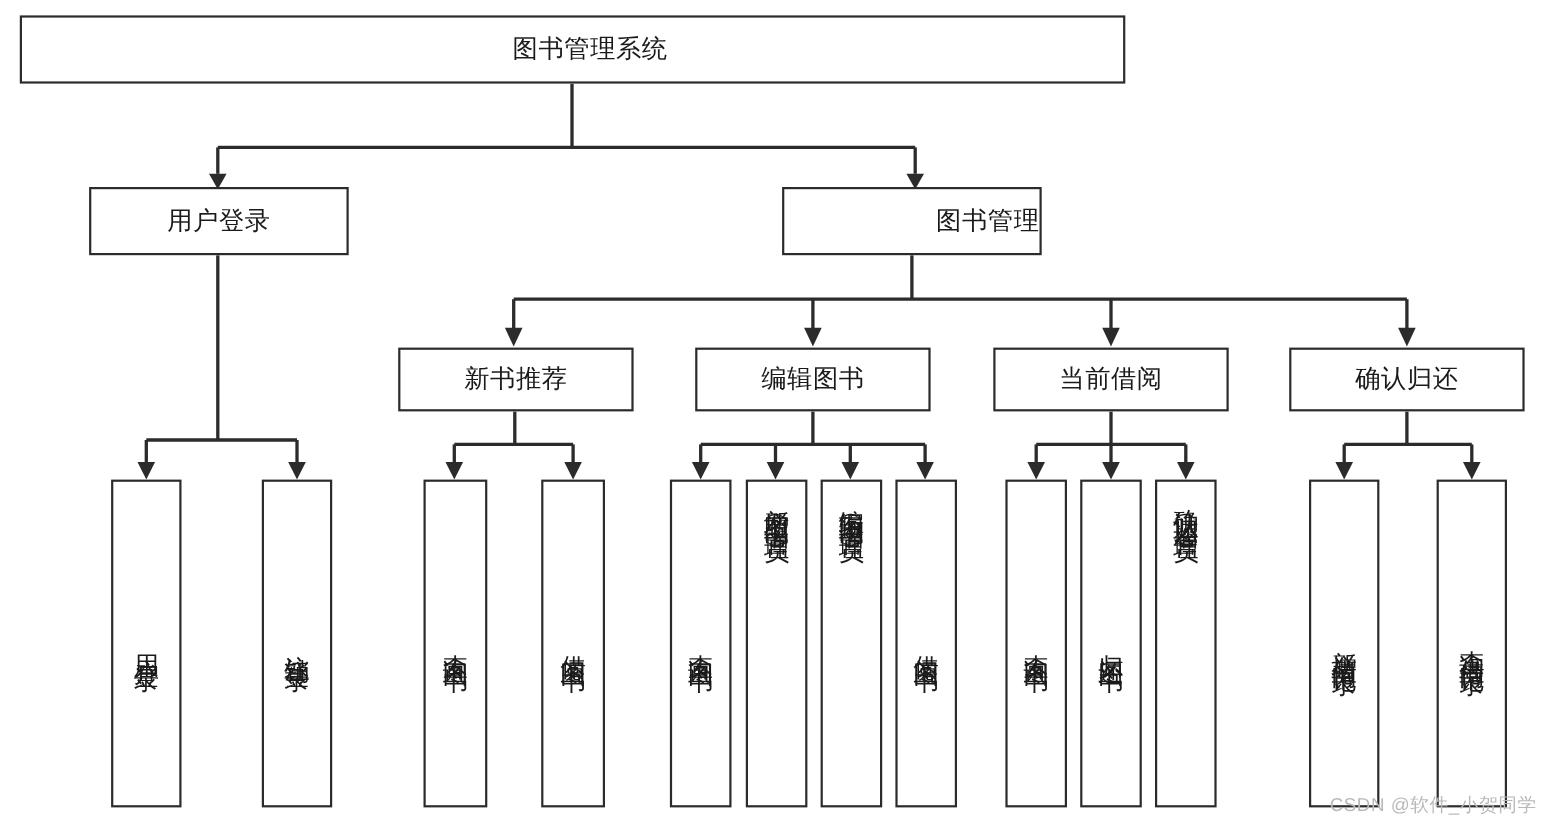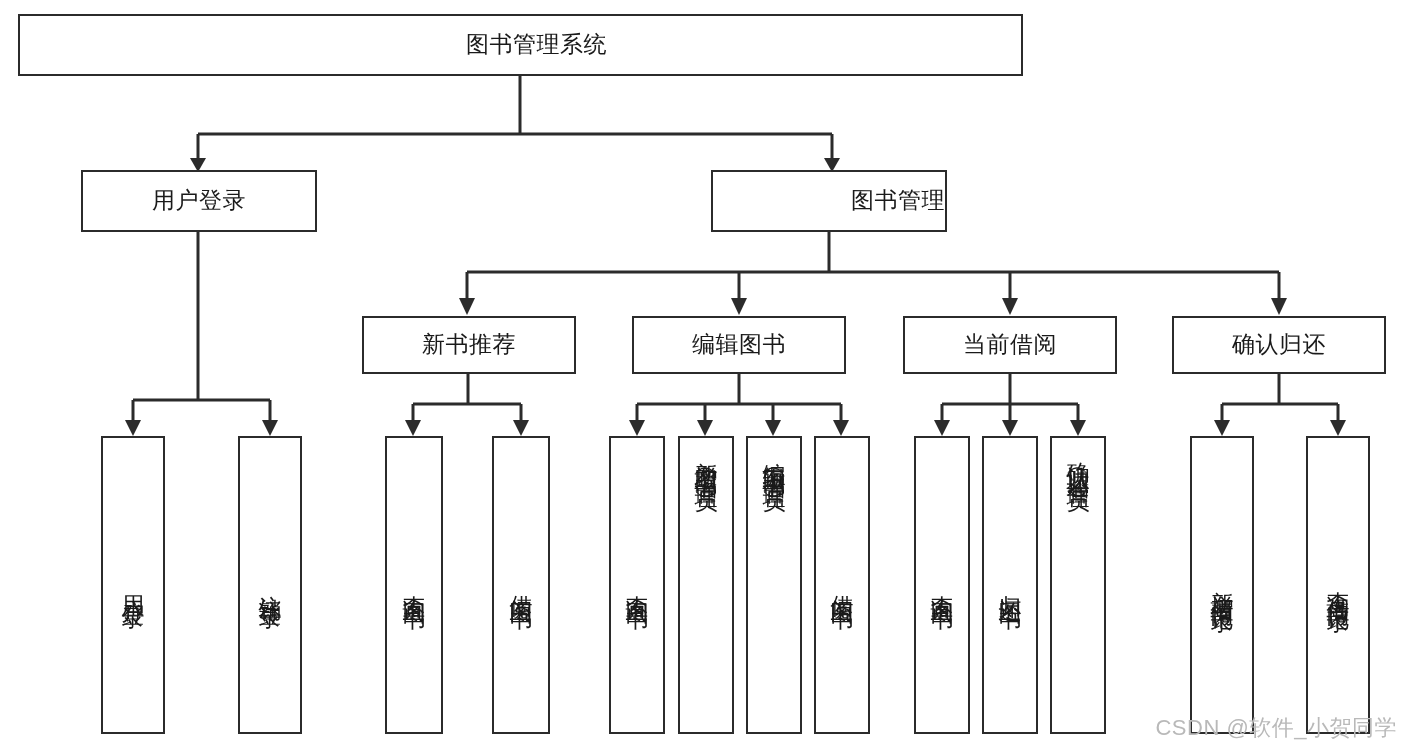--- a/index.html
+++ b/index.html
@@ -69,21 +69,21 @@
     white-space: nowrap;
   }
   .node-v.vcenter {
     align-items: center;
     padding-top: 0;
   }
   #watermark {
     position: absolute;
     right: 8px;
     bottom: 4px;
-    font-size: 22px;
+    font-size: 17px;
     color: #b9b9b9;
     letter-spacing: 0.5px;
     white-space: nowrap;
     z-index: 5;
     user-select: none;
   }
 </style>
 </head>
 <body>
 

